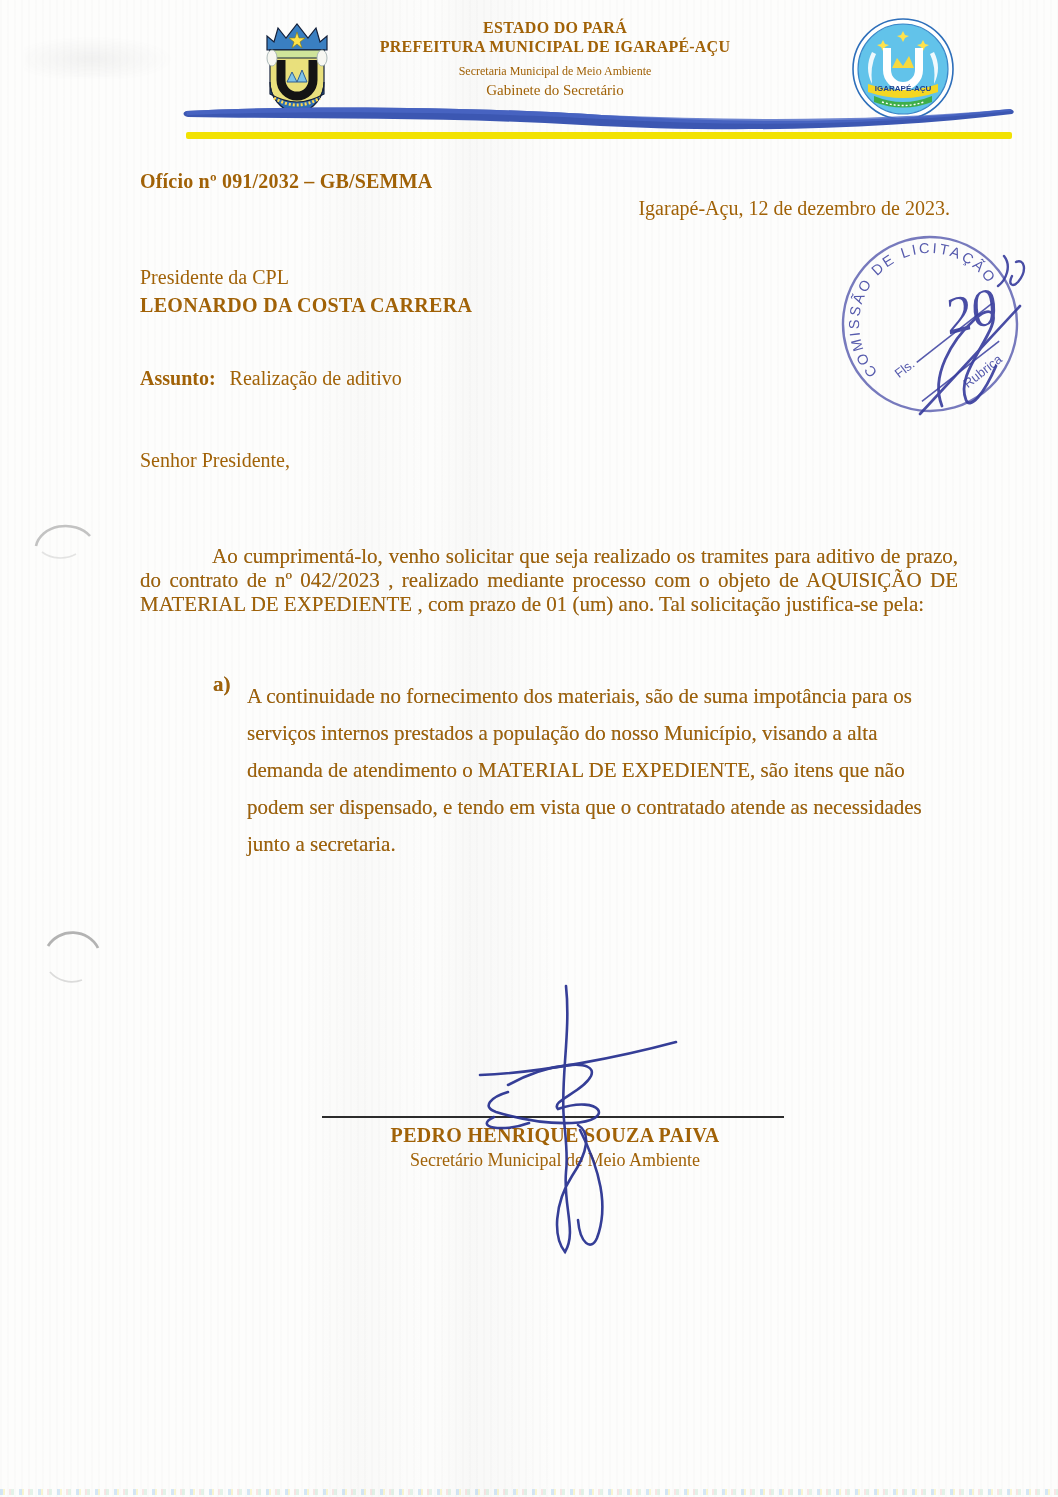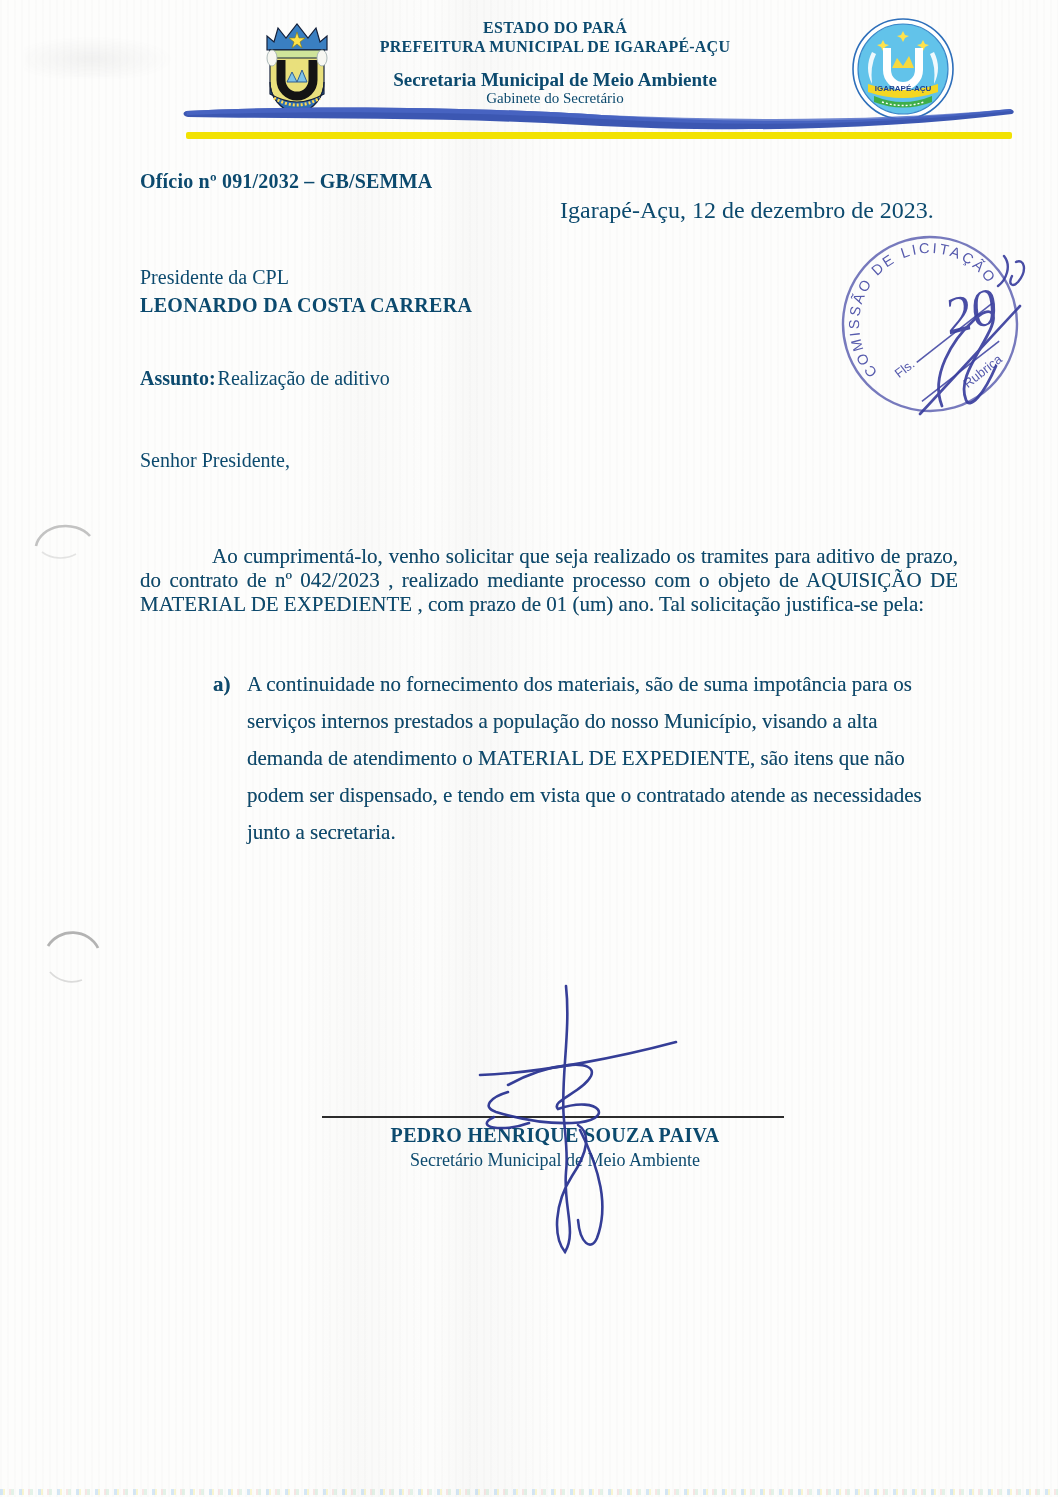--- a/index.html
+++ b/index.html
@@ -2,68 +2,68 @@
 <html><head>
 <meta charset="utf-8">
 <style>
   html,body{margin:0;padding:0;background:#e8e8e8;}
   .page{
     position:relative;
     width:1058px;height:1497px;
     margin:0 auto;
     background:#fdfdfc;
     font-family:"Liberation Serif","DejaVu Serif",serif;
-    color:#0c4a6e;
+    color:#a16207;
     overflow:hidden;
   }
   .page::before{
     content:"";position:absolute;inset:0;pointer-events:none;
     background:
       repeating-linear-gradient(90deg, rgba(0,0,0,0.012) 0 2px, transparent 2px 7px),
       linear-gradient(90deg, transparent 300px, rgba(0,0,0,0.015) 360px, transparent 430px, rgba(0,0,0,0.02) 470px, transparent 560px);
   }
   .abs{position:absolute;}
   .smudge{
     left:24px;top:36px;width:150px;height:42px;
     background:radial-gradient(ellipse at 45% 55%, rgba(90,90,95,0.07), transparent 70%);
     filter:blur(1px);
   }
   
   .hdr-text{
     left:255px;top:18px;width:600px;text-align:center;line-height:19px;
   }
   .hdr-l1{font-weight:bold;font-size:16px;letter-spacing:.3px;}
   .hdr-l2{font-weight:bold;font-size:16px;letter-spacing:.2px;}
-  .hdr-l3{font-size:19px;margin-top:14px;font-weight:bold;}
+  .hdr-l3{font-size:12px;margin-top:6px;}
   .hdr-l4{font-size:15px;text-align:center;}
   .crest-left{left:250px;top:20px;}
   .seal-right{left:850px;top:16px;}
   .swoosh{left:182px;top:103px;}
   .yellow-bar{left:186px;top:132px;width:826px;height:7px;background:#f2e202;border-radius:2px;}
   
   .ref-line{left:140px;top:170px;font-size:20px;font-weight:bold;letter-spacing:.2px;}
-  .date-line{left:560px;top:197px;width:390px;text-align:left;font-size:24px;}
+  .date-line{left:560px;top:197px;width:390px;text-align:right;font-size:20px;}
   .recipient-role{left:140px;top:266px;font-size:20px;}
   .recipient-name{left:140px;top:294px;font-size:20px;font-weight:bold;letter-spacing:.3px;}
   .subject-line{left:140px;top:367px;font-size:20px;}
   .subject-line b{font-weight:bold;}
-  .subject-line .sub-text{margin-left:2px;}
+  .subject-line .sub-text{margin-left:14px;}
   .salutation{left:140px;top:449px;font-size:20px;}
   .body-par{
     left:140px;top:523px;width:818px;
     font-size:21px;line-height:24px;text-align:justify;text-indent:72px;
     text-shadow:0 0 .4px rgba(20,20,20,.4);
   }
   .list-a{
     left:213px;top:666px;width:724px;display:flex;
     font-size:21px;line-height:37px;
     text-shadow:0 0 .4px rgba(20,20,20,.4);
   }
   .list-a .marker{font-weight:bold;width:34px;flex:0 0 34px;}
-  .list-a .item-text{flex:1;}
+  .list-a .item-text{flex:1;margin-top:12px;}
   
   .stamp{left:824px;top:228px;}
   
   .sig-line{left:322px;top:1116px;width:462px;height:2px;background:#2c2c2c;}
   .sig-name{left:320px;top:1124px;width:470px;text-align:center;font-size:20px;font-weight:bold;letter-spacing:.3px;}
   .sig-title{left:320px;top:1150px;width:470px;text-align:center;font-size:18px;}
   .sig-draw{left:450px;top:980px;}
   .hole1{left:28px;top:508px;}
   .hole2{left:36px;top:922px;}
   .bottom-noise{

